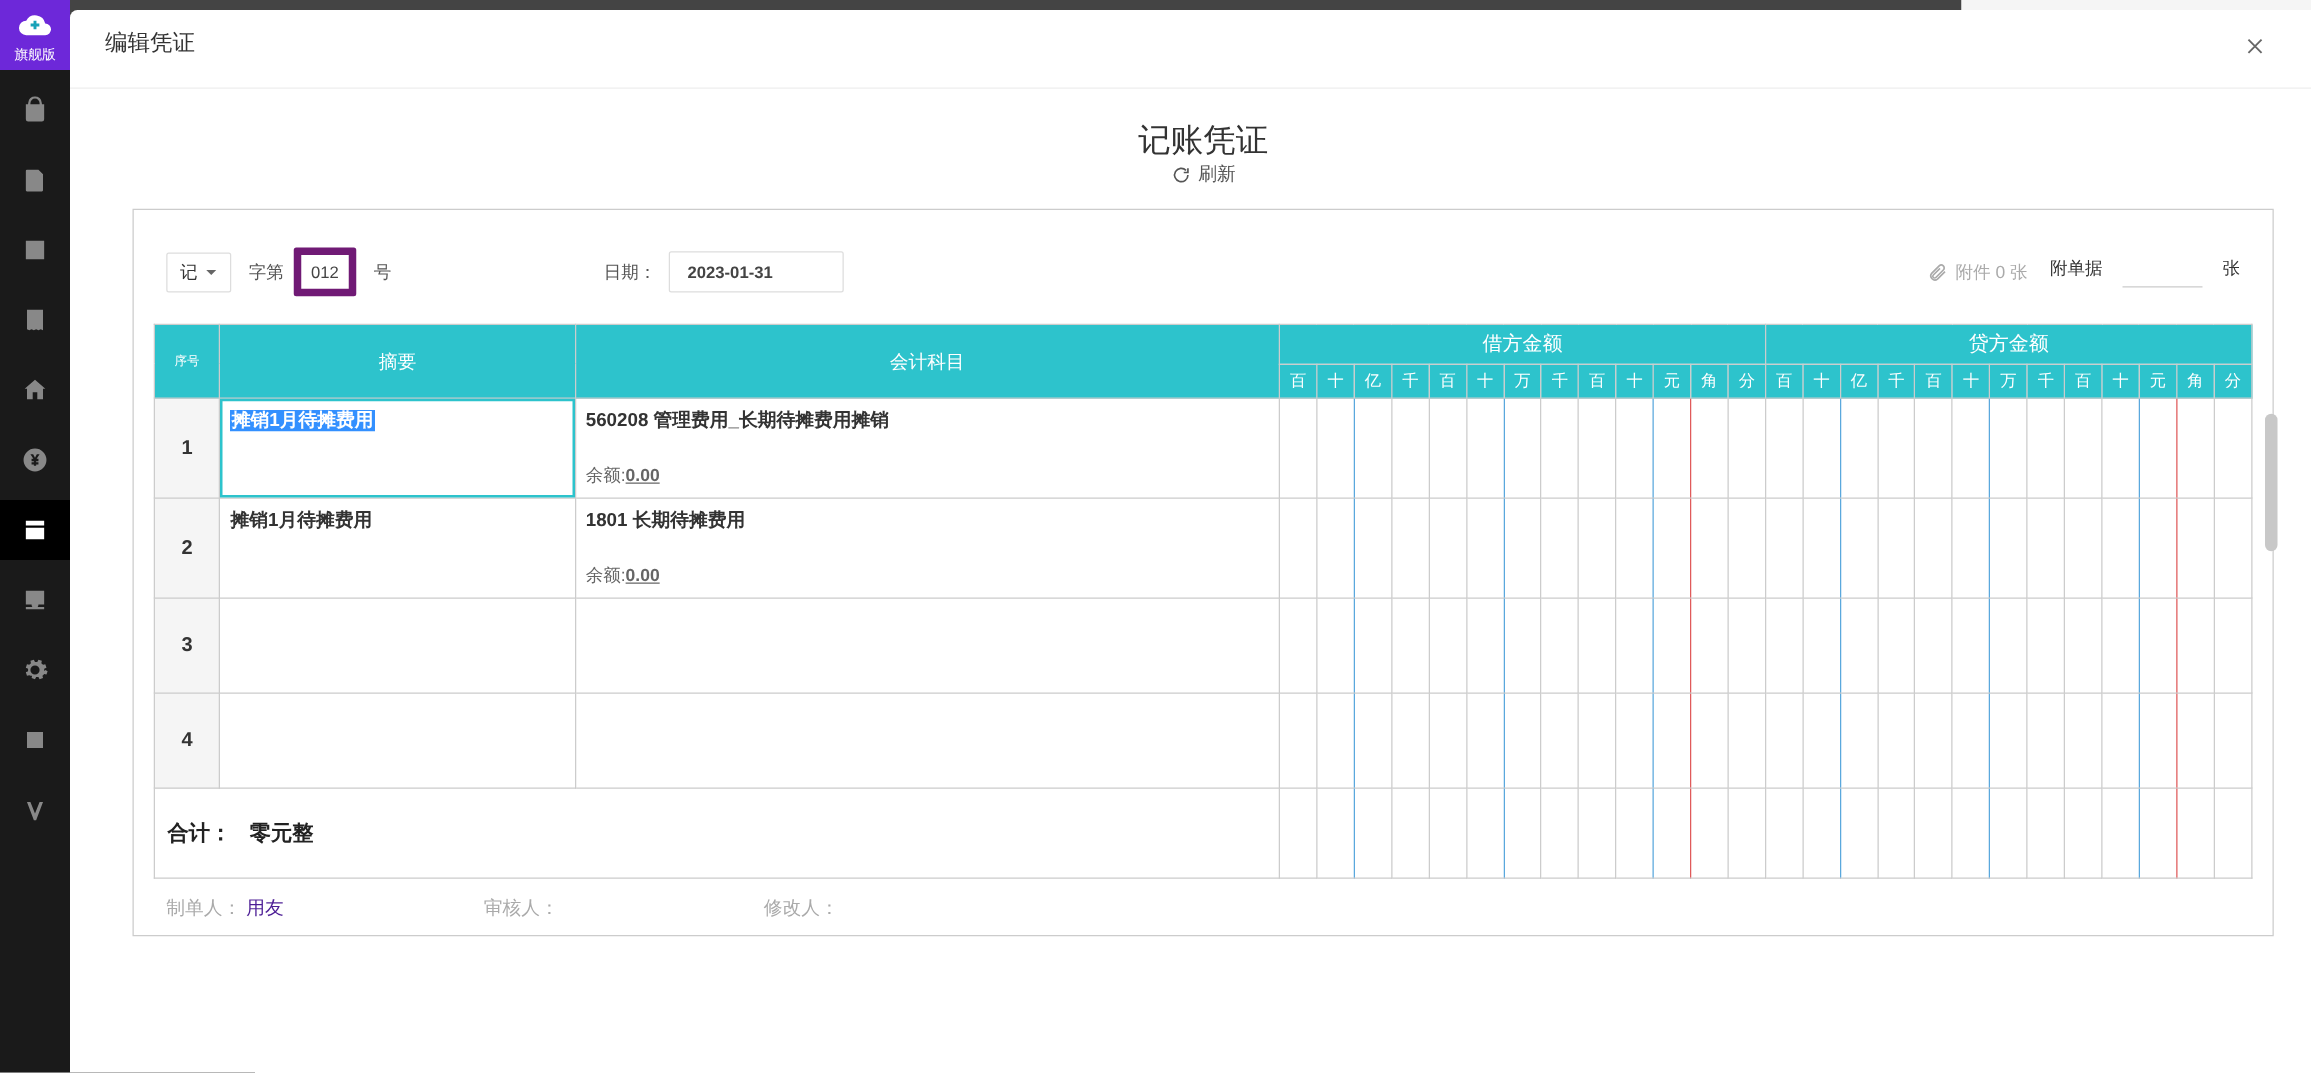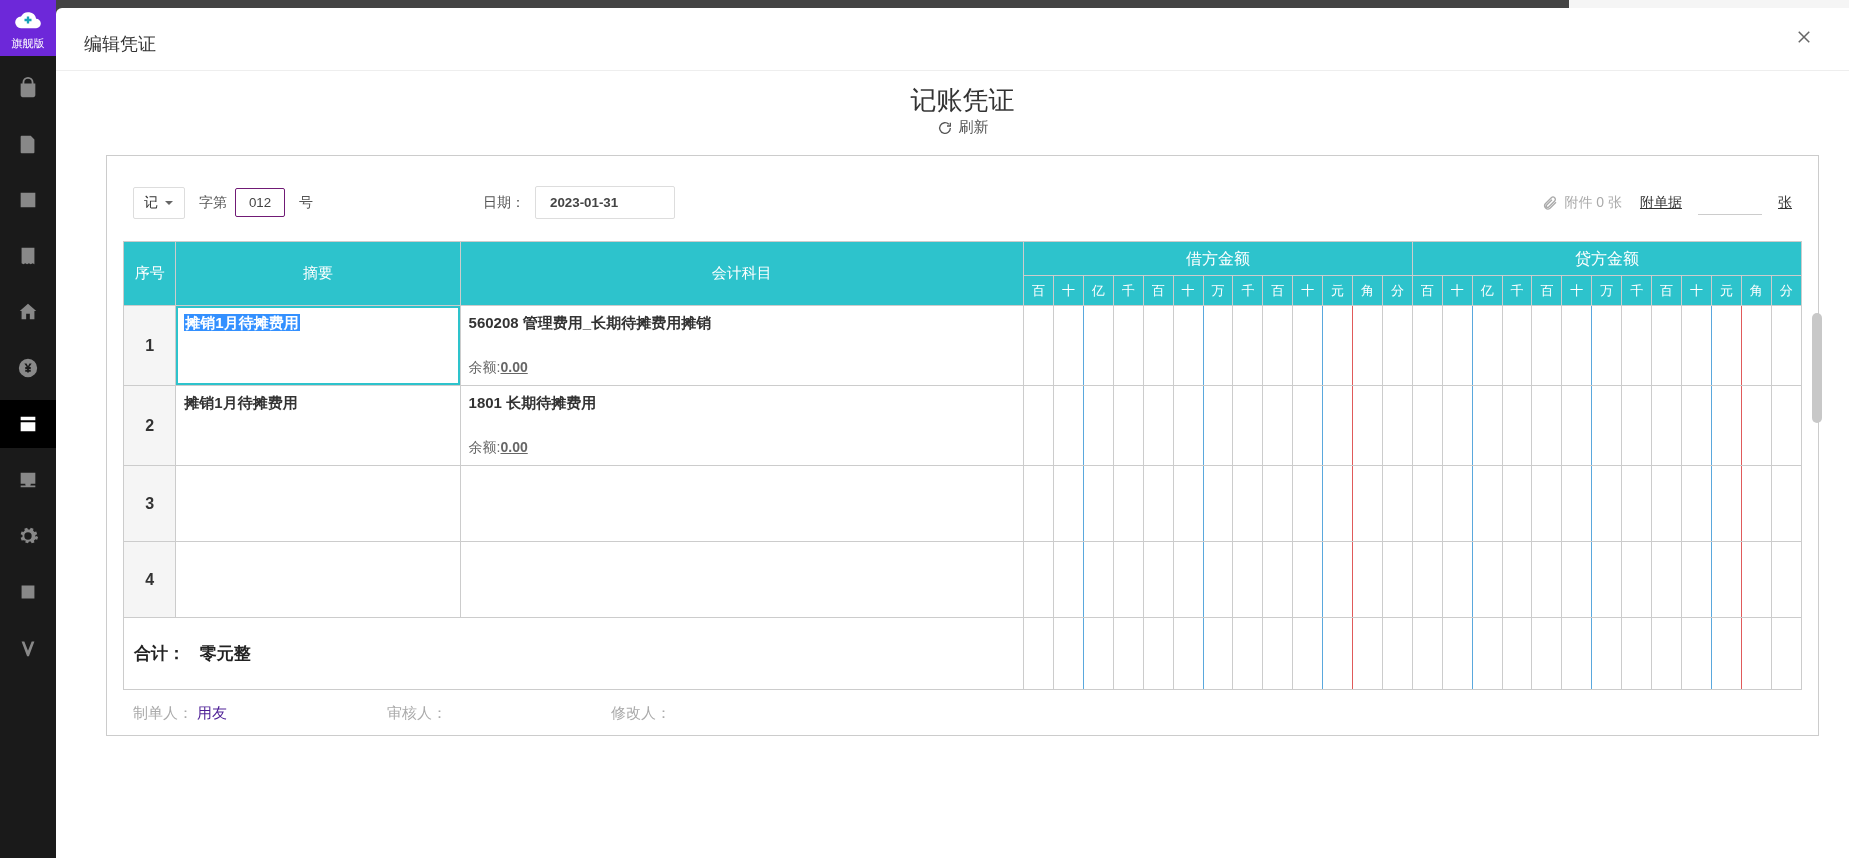--- a/index.html
+++ b/index.html
@@ -7,51 +7,51 @@
 
 .sidebar { position: absolute; left: 0; top: 0; width: 56px; height: 858px; background: #1a1a1a; display: flex; flex-direction: column; align-items: center; padding-top: 0; }
 .sidebar-logo { width: 56px; height: 56px; background: #6d28d9; display: flex; flex-direction: column; align-items: center; justify-content: center; color: #fff; font-size: 10px; }
 .sidebar-logo svg { width: 28px; height: 28px; }
 .sidebar-logo-text { font-size: 11px; margin-top: 2px; }
 .sidebar-icon { width: 56px; height: 48px; display: flex; align-items: center; justify-content: center; color: #888; cursor: pointer; margin-top: 8px; }
 .sidebar-icon svg { width: 22px; height: 22px; }
 .sidebar-icon.active { background: #000; color: #fff; }
 
 .overlay { position: absolute; left: 56px; top: 8px; right: 0; bottom: 0; background: #fff; border-radius: 6px 0 0 0; }
-.modal-header { display: flex; align-items: flex-end; justify-content: space-between; padding: 14px 28px 14px 28px; border-bottom: 1px solid #eee; margin-bottom: 12px; }
+.modal-header { display: flex; align-items: flex-start; justify-content: space-between; padding: 14px 28px 14px 28px; border-bottom: 1px solid #eee; margin-bottom: 24px; }
 .modal-title { font-size: 18px; color: #333; font-weight: 500; }
 .close-btn { font-size: 22px; color: #666; cursor: pointer; padding: 4px 8px; }
 
 .content-area { padding: 0 30px 0 50px; }
 .page-header { display: flex; align-items: center; justify-content: space-between; margin-bottom: 18px; padding: 0 6px; flex-direction: column; }
 .page-title { font-size: 26px; color: #333; font-weight: 500; }
 .refresh-btn { display: flex; align-items: center; gap: 6px; color: #555; cursor: pointer; font-size: 15px; }
 .refresh-btn svg { width: 16px; height: 16px; }
 
 .voucher-box { border: 1px solid #ccc; padding: 30px 16px 12px 16px; }
 .voucher-top { display: flex; align-items: center; margin-bottom: 22px; padding: 0 10px; }
 .vt-left { display: flex; align-items: center; gap: 8px; }
 .type-select { display: flex; align-items: center; gap: 6px; border: 1px solid #ddd; padding: 6px 10px; cursor: pointer; color: #333; border-radius: 2px; }
 .type-select svg { width: 10px; height: 10px; fill: #666; }
 .word-label { color: #555; margin-left: 6px; }
-.num-input { width: 50px; text-align: center; border: 1px solid #701a75; padding: 6px 2px; color: #444; border-radius: 2px; }
+.num-input { width: 50px; text-align: center; border: 6px solid #701a75; padding: 6px 2px; color: #444; border-radius: 2px; }
 .date-area { display: flex; align-items: center; gap: 10px; margin-left: 170px; }
 .date-label { color: #555; }
 .date-input { border: 1px solid #ddd; padding: 8px 14px; color: #444; border-radius: 2px; width: 140px; cursor: pointer; font-weight: bold; }
 .attach-area { margin-left: auto; display: flex; align-items: center; gap: 18px; }
 .attach-link { display: flex; align-items: center; gap: 6px; color: #aaa; cursor: pointer; }
 .attach-link svg { width: 16px; height: 16px; }
-.doc-count { display: flex; align-items: center; gap: 16px; color: #333; text-decoration: underline; }
+.doc-count { display: flex; gap: 16px; color: #333; }
 .doc-count-input { width: 64px; border: none; border-bottom: 1px solid #ccc; padding: 4px 4px; }
 
 .table-wrap { position: relative; }
 .v-table { width: 100%; border-collapse: collapse; }
 .v-table th, .v-table td { border: 1px solid #ccc; }
 .th-teal { background: #2dc3cc; color: #fff; font-weight: 500; text-align: center; }
-.th-seq { width: 42px; padding: 22px 0; font-size: 15px; }
+.th-seq { width: 42px; padding: 22px 0; font-size: 10px; }
 .th-summary { width: 228px; padding: 8px 0; font-size: 15px; }
 .th-account { width: 452px; padding: 8px 0; font-size: 15px; }
 .th-amt-group { padding: 4px 0 3px 0; font-size: 16px; }
 .th-digit { width: 24px; padding: 3px 0; font-size: 13px; font-weight: 400; }
 
 .td-seq { text-align: center; font-weight: bold; color: #333; font-size: 16px; height: 76px; background: #f5f5f5; }
 .td-summary { vertical-align: top; padding: 0; position: relative; }
 .summary-cell { padding: 8px 8px; font-weight: bold; color: #333; font-size: 15px; }
 .summary-editing { border: 2px solid #2dc3cc; position: absolute; left: 0; top: 0; right: 0; bottom: 0; padding: 6px 6px; }
 .summary-editing .sel { background: #3390ff; color: #fff; padding: 0 1px; font-weight: bold; font-size: 15px; }

